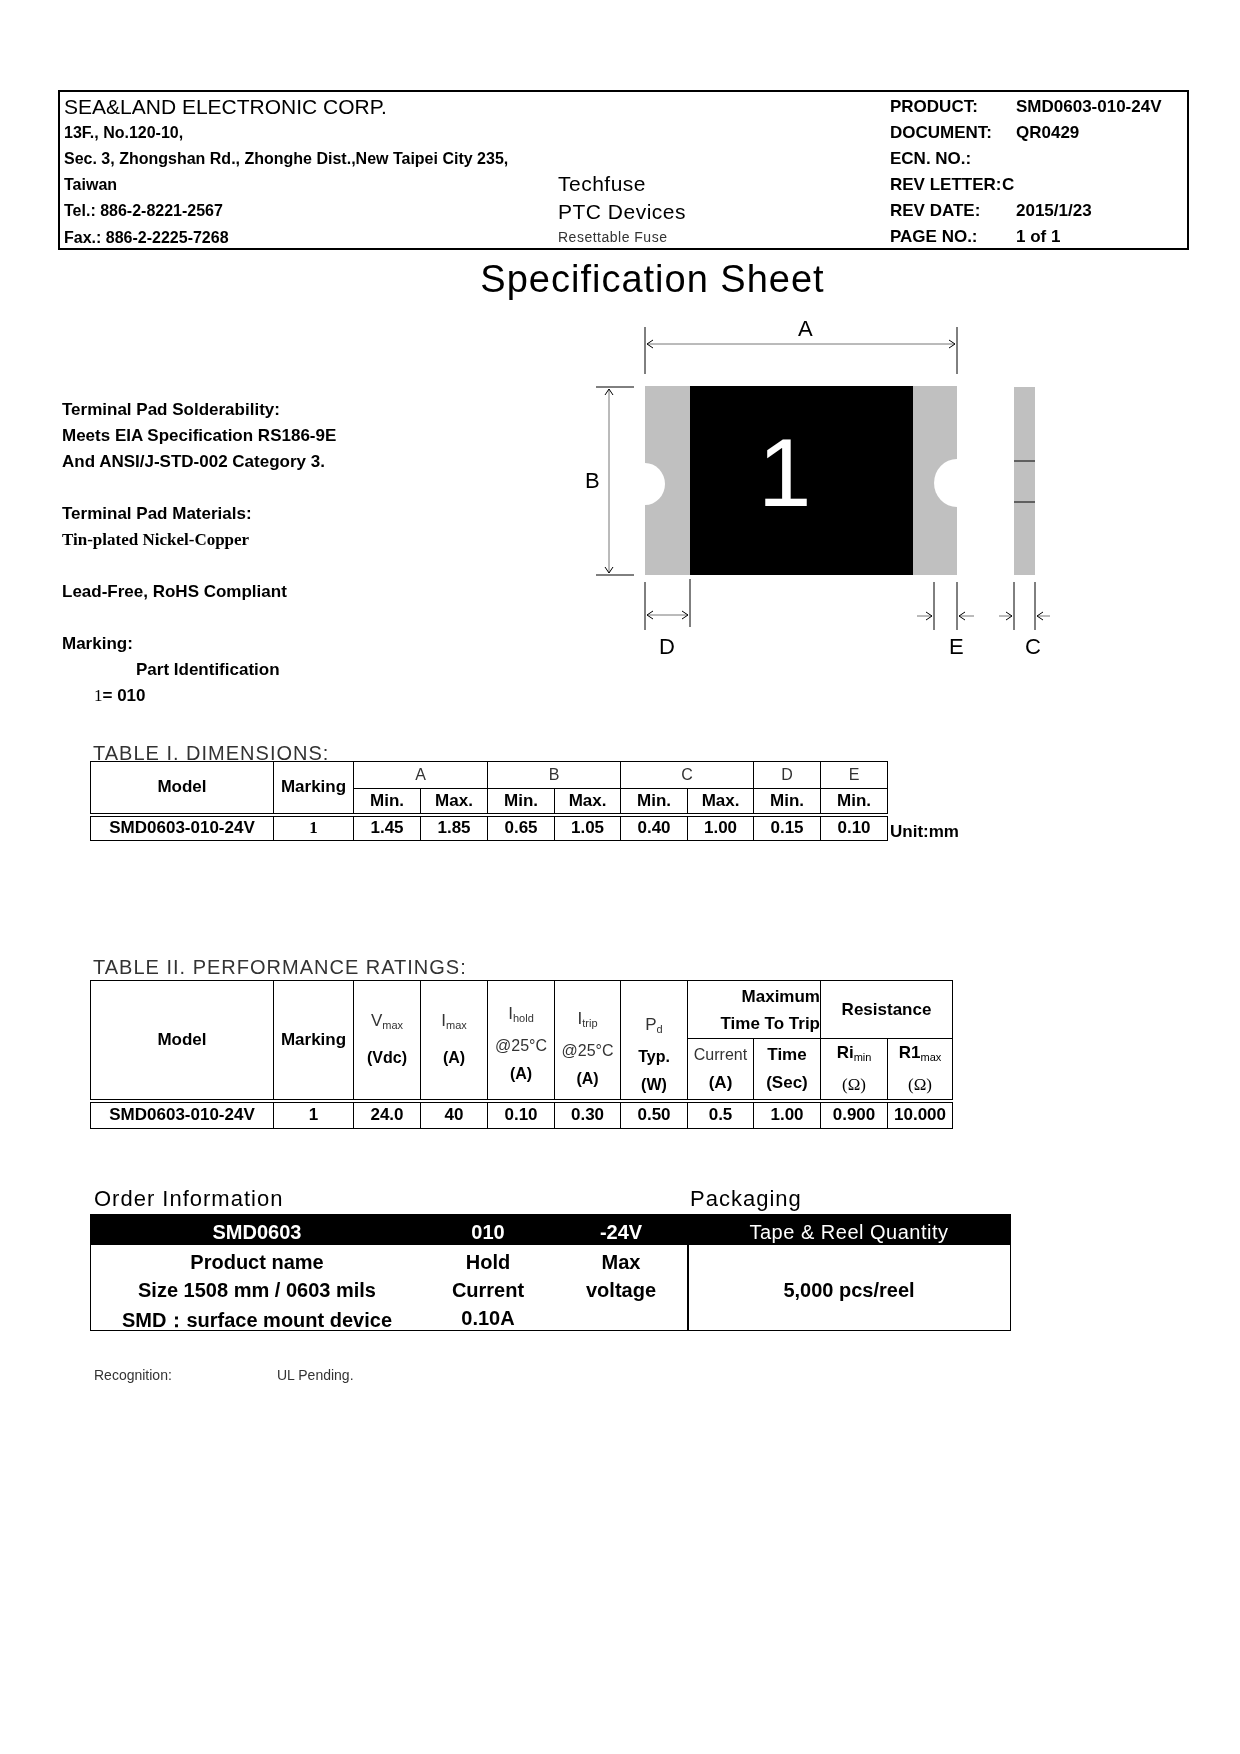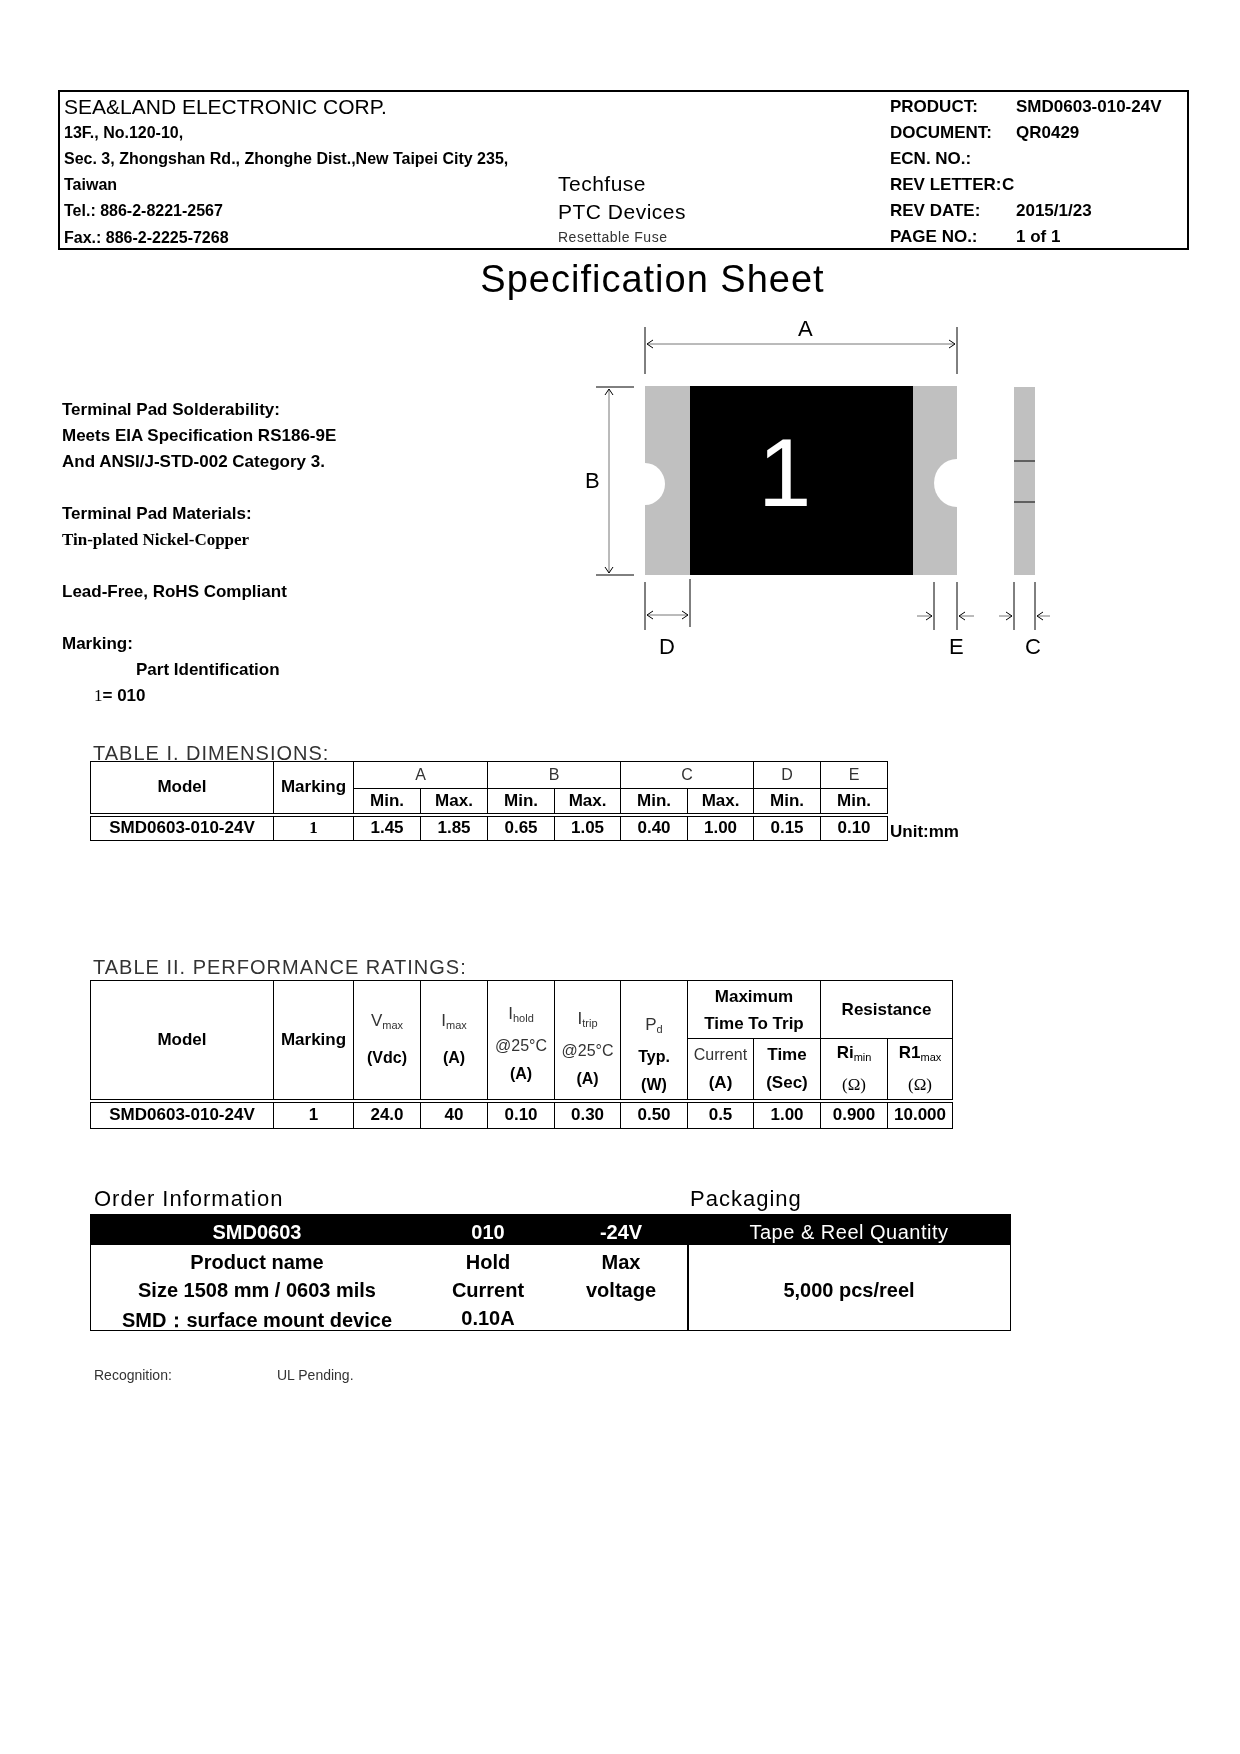--- a/index.html
+++ b/index.html
@@ -224,21 +224,21 @@
     <td rowspan="2" style="vertical-align:top;padding-top:24px;line-height:28px;" class="light">
       <span style="font-size:17px;">I</span><sub>trip</sub><br>
       <span>@25°C</span><br>
       <span style="font-weight:bold;color:#000;">(A)</span>
     </td>
     <td rowspan="2" style="vertical-align:top;padding-top:30px;line-height:28px;" class="light">
       <span style="font-size:17px;">P</span><sub>d</sub><br>
       <span style="font-weight:bold;color:#000;">Typ.</span><br>
       <span style="font-weight:bold;color:#000;">(W)</span>
     </td>
-    <td colspan="2" style="line-height:27px;">
+    <td colspan="2" style="line-height:27px;text-align:right;">
       <span>Maximum</span><br><span>Time To Trip</span>
     </td>
     <td colspan="2">Resistance</td>
   </tr>
   <tr style="height:60px;">
     <td style="line-height:28px;">
       <span class="light" style="font-weight:normal;">Current</span><br><span>(A)</span>
     </td>
     <td style="line-height:28px;">
       <span>Time</span><br><span>(Sec)</span>

